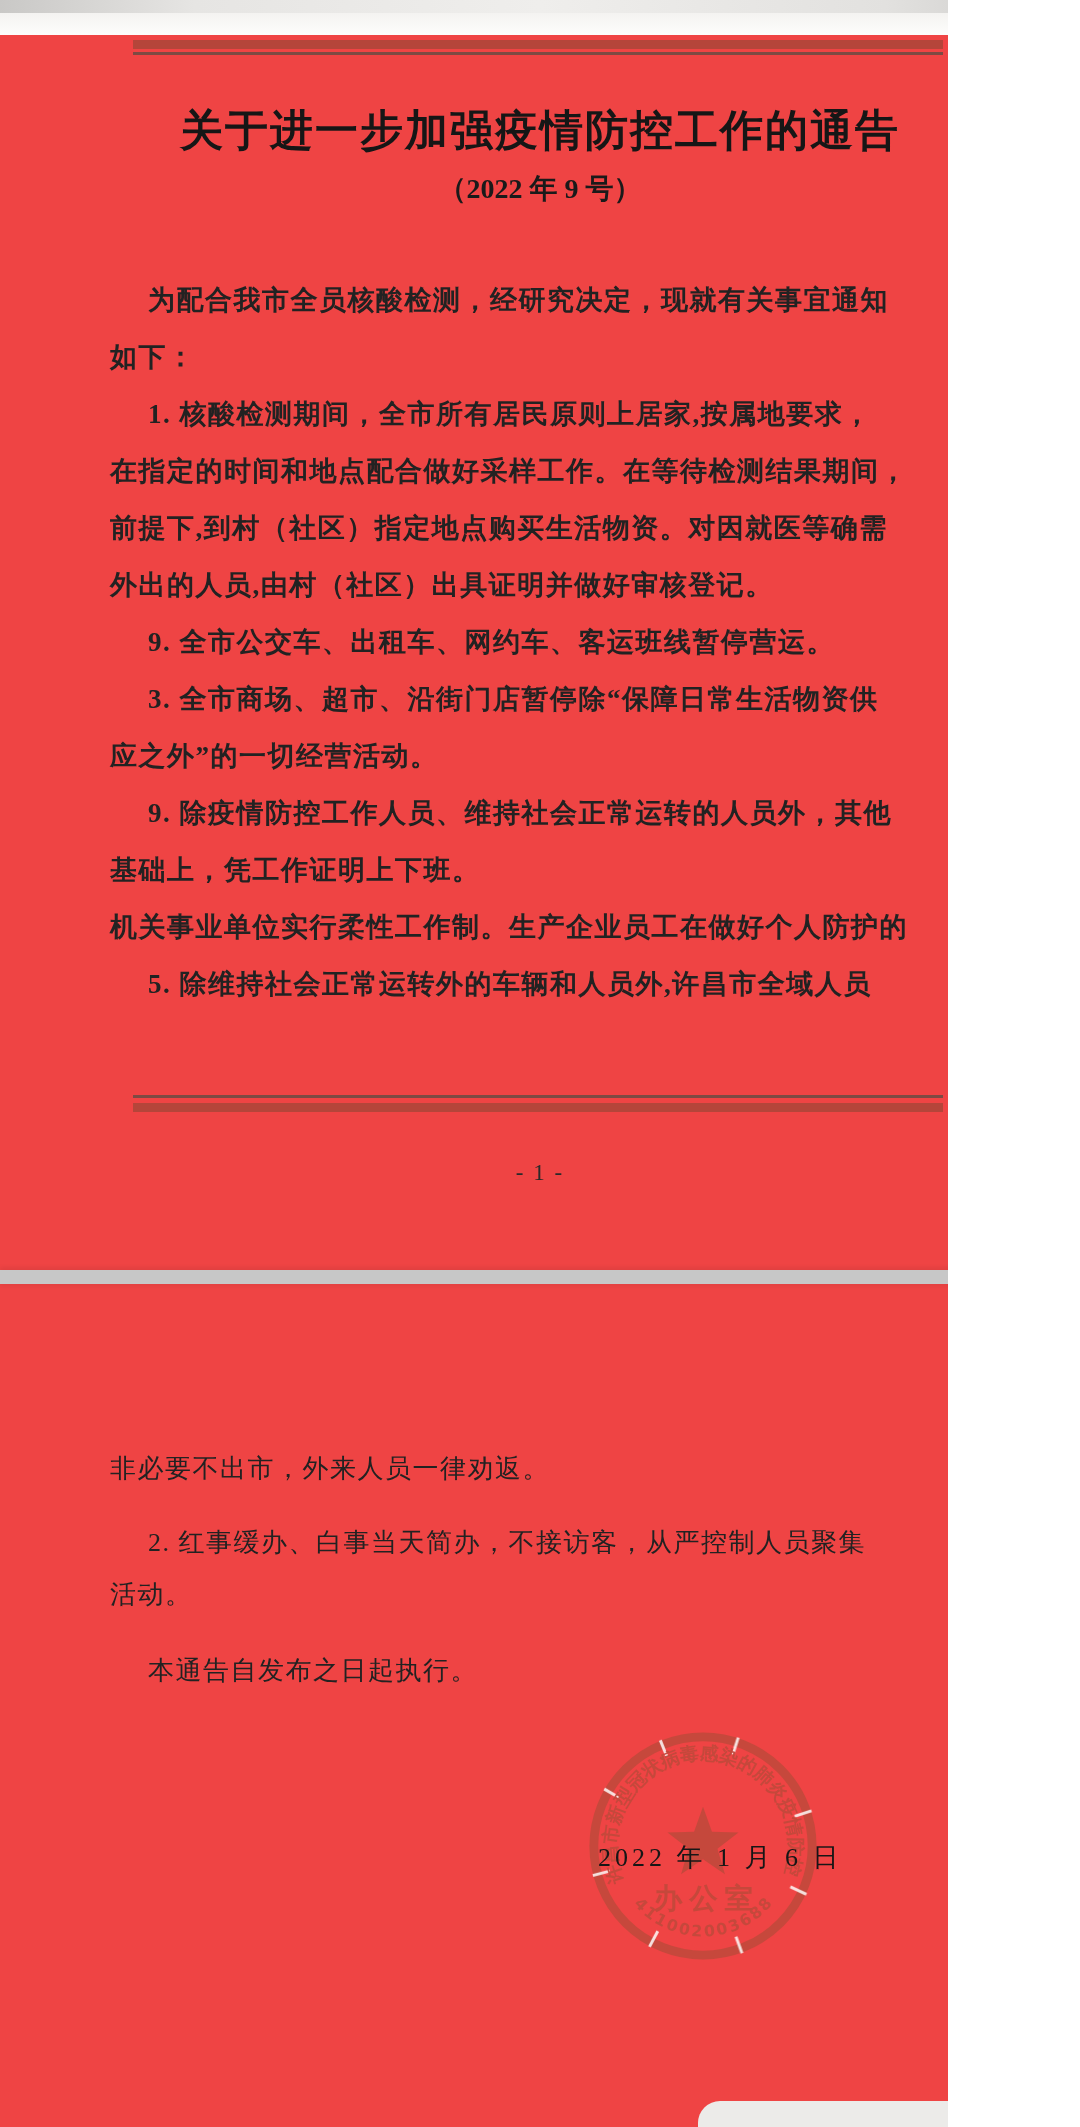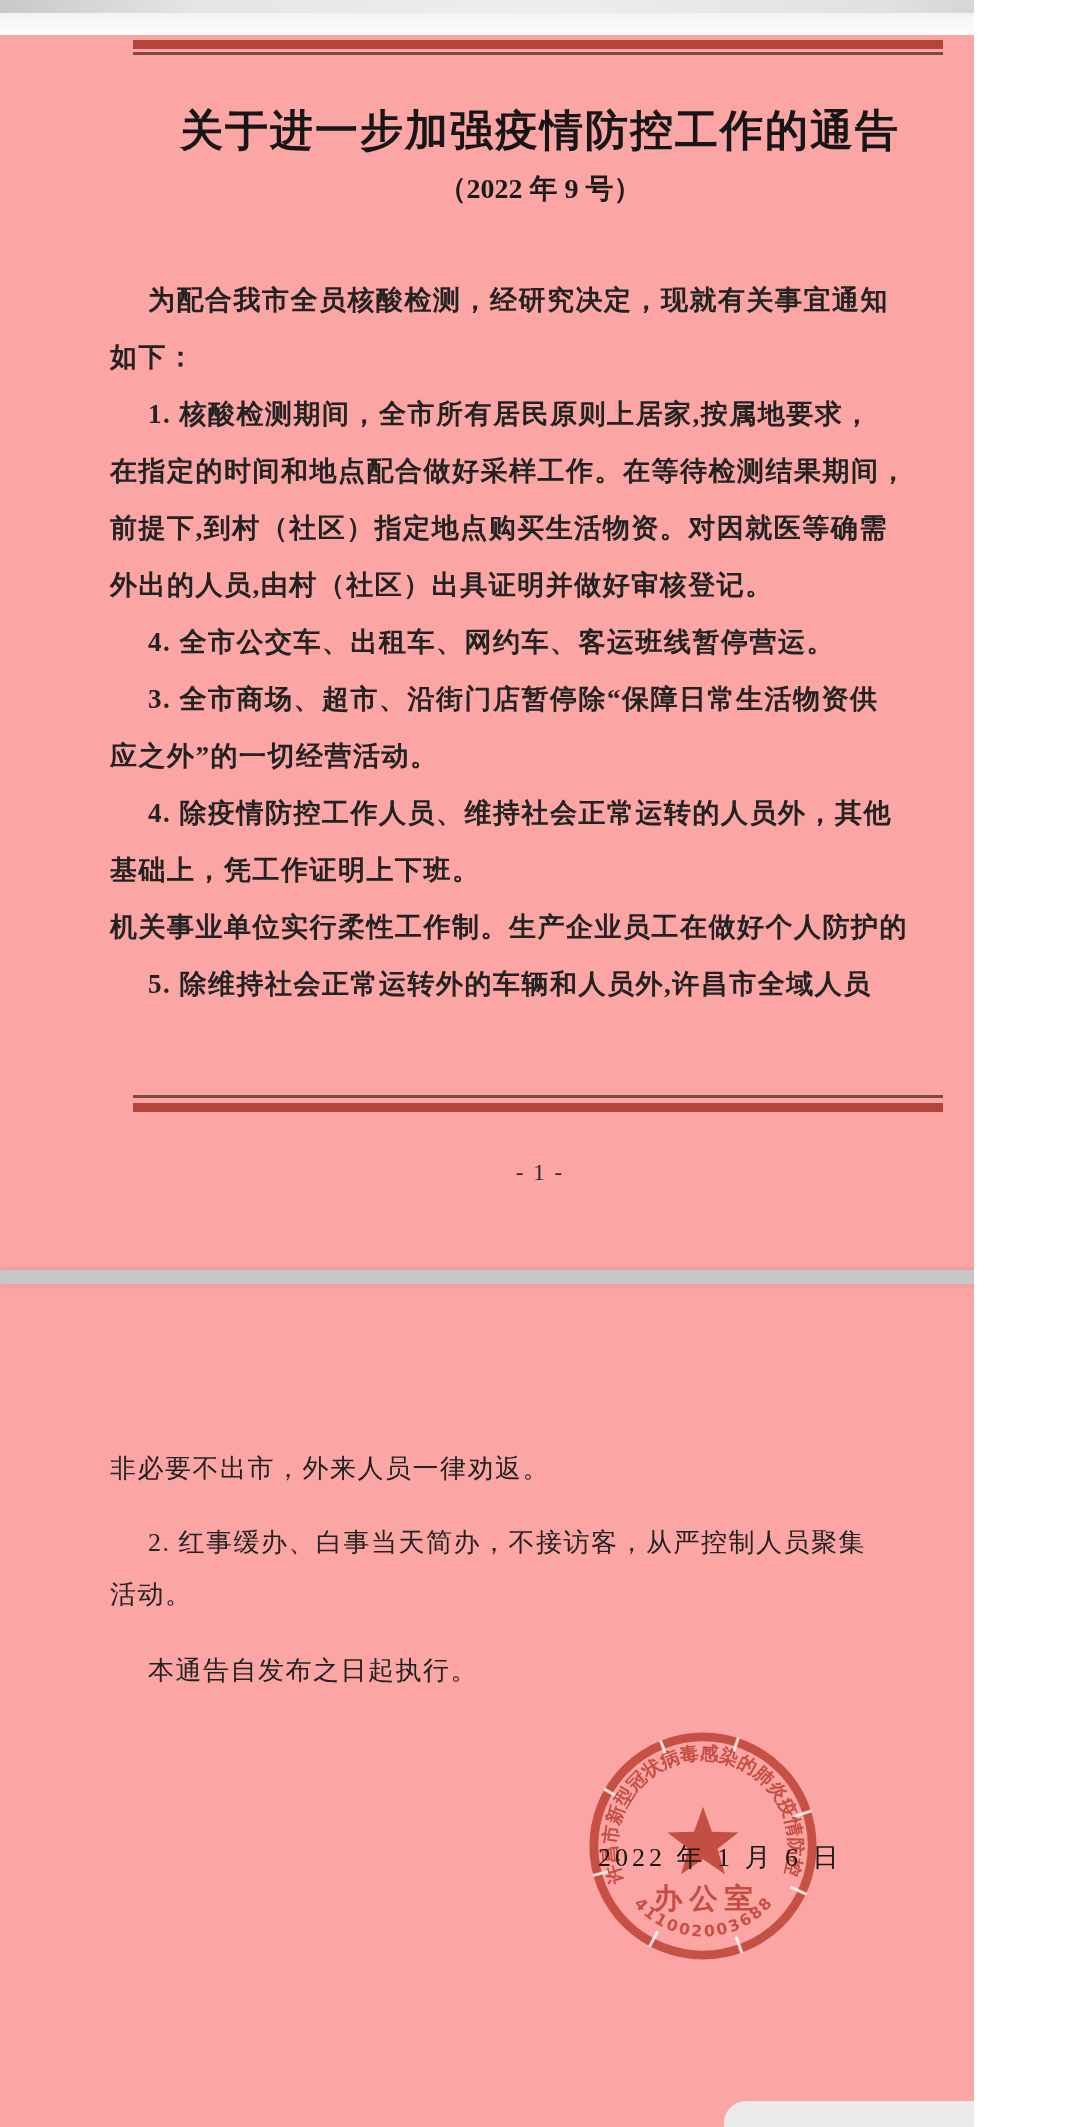--- a/index.html
+++ b/index.html
@@ -1,23 +1,22 @@
 <!DOCTYPE html>
 <html><head>
 <meta charset="utf-8">
 <style>
   html,body{margin:0;padding:0;background:#ffffff;}
   .sheet{
     position:relative;
     width:948px;height:2127px;
-    background:#fca5a5;
+    background:#ef4444;
     overflow:hidden;
     font-family:"Liberation Serif","DejaVu Serif",serif;
     color:#1e1e1e;
-    padding-left:26px;
   }
   
   .top-strip{
     position:absolute;left:0;top:0;width:1080px;height:13px;
     background:linear-gradient(90deg,#c9c8c6 0%,#e6e5e3 18%,#efeeec 50%,#e2e1df 82%,#c9c8c6 100%);
   }
   .top-fade{
     position:absolute;left:0;top:13px;width:1080px;height:22px;
     background:linear-gradient(#f4f3f1,#fdfdfc);
   }
@@ -90,24 +89,24 @@
   <div class="doc-title">关于进一步加强疫情防控工作的通告</div>
   <div class="doc-number">（2022 年 9 号）</div>
 
   <div class="body1">
     <div class="bline indent">为配合我市全员核酸检测，经研究决定，现就有关事宜通知</div>
     <div class="bline">如下：</div>
     <div class="bline indent">1. 核酸检测期间，全市所有居民原则上居家,按属地要求，</div>
     <div class="bline">在指定的时间和地点配合做好采样工作。在等待检测结果期间，</div>
     <div class="bline">前提下,到村（社区）指定地点购买生活物资。对因就医等确需</div>
     <div class="bline">外出的人员,由村（社区）出具证明并做好审核登记。</div>
-    <div class="bline indent">4. 全市公交车、出租车、网约车、客运班线暂停营运。</div>
+    <div class="bline indent">9. 全市公交车、出租车、网约车、客运班线暂停营运。</div>
     <div class="bline indent">3. 全市商场、超市、沿街门店暂停除“保障日常生活物资供</div>
     <div class="bline">应之外”的一切经营活动。</div>
-    <div class="bline indent">4. 除疫情防控工作人员、维持社会正常运转的人员外，其他</div>
+    <div class="bline indent">9. 除疫情防控工作人员、维持社会正常运转的人员外，其他</div>
     <div class="bline">基础上，凭工作证明上下班。</div>
     <div class="bline">机关事业单位实行柔性工作制。生产企业员工在做好个人防护的</div>
     <div class="bline indent">5. 除维持社会正常运转外的车辆和人员外,许昌市全域人员</div>
   </div>
 
   <div class="rule" style="top:1095px">
     <div class="thin"></div>
     <div class="gap" style="height:5px"></div>
     <div class="thick"></div>
   </div>

